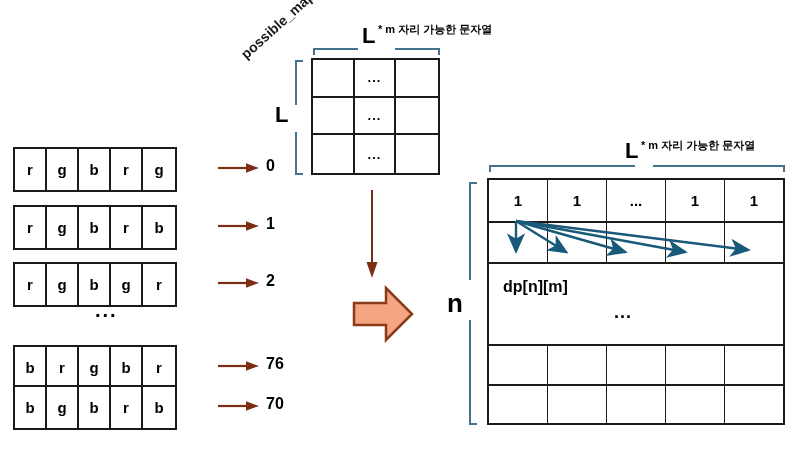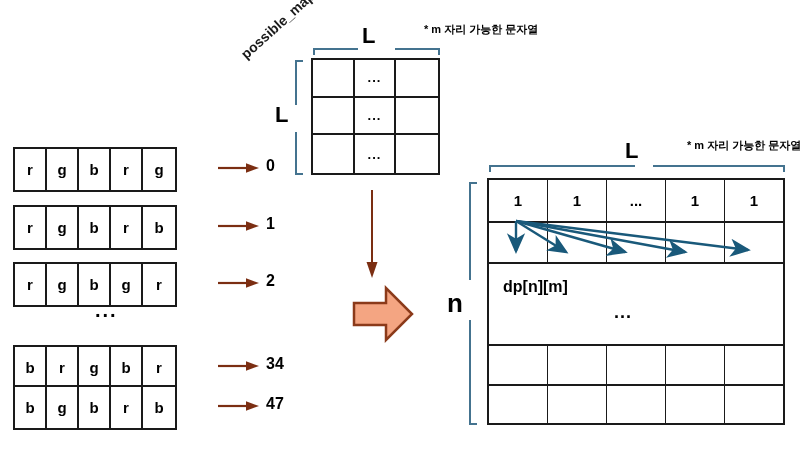--- a/index.html
+++ b/index.html
@@ -130,21 +130,20 @@
     color: #000000;
     line-height: 1;
   }
   .sup-label {
     position: absolute;
     font-size: 11px;
     font-weight: bold;
     color: #000000;
     white-space: nowrap;
     line-height: 1;
-    margin-left: 46px;
   }
 
   
   .dp-table {
     position: absolute;
     left: 487px;
     top: 178px;
     width: 298px;
     height: 247px;
     border: 2px solid #1a1a1a;
@@ -267,33 +266,33 @@
         <div class="str-cell">b</div>
         <div class="str-cell">r</div>
         <div class="str-cell">g</div>
         <div class="str-cell">b</div>
         <div class="str-cell">r</div>
       </div>
       <div class="brown-arrow" style="left: 218px; top: 358px;"><svg width="42" height="12" viewBox="0 0 42 12">
           <line x1="0" y1="6" x2="31" y2="6" stroke="#7b2e12" stroke-width="2.2"></line>
           <polygon points="41,6 28,1.2 28,10.8" fill="#7b2e12"></polygon>
         </svg></div>
-      <div class="idx-num" style="left: 266px; top: 355px;">34</div>
+      <div class="idx-num" style="left: 266px; top: 355px;">76</div>
       <div class="str-row" style="left: 13px; top: 385px;">
         <div class="str-cell">b</div>
         <div class="str-cell">g</div>
         <div class="str-cell">b</div>
         <div class="str-cell">r</div>
         <div class="str-cell">b</div>
       </div>
       <div class="brown-arrow" style="left: 218px; top: 398px;"><svg width="42" height="12" viewBox="0 0 42 12">
           <line x1="0" y1="6" x2="31" y2="6" stroke="#7b2e12" stroke-width="2.2"></line>
           <polygon points="41,6 28,1.2 28,10.8" fill="#7b2e12"></polygon>
         </svg></div>
-      <div class="idx-num" style="left: 266px; top: 395px;">47</div>
+      <div class="idx-num" style="left: 266px; top: 395px;">70</div>
     </div>
 
   <div class="ellipsis-h" style="left:95px; top:300px;">...</div>
 
   <div class="possible-map-label">possible_map</div>
 
   <div class="bracket-top cap-l" style="left:313px; top:48px; width:45px;"></div>
   <div class="bracket-top cap-r" style="left:395px; top:48px; width:45px;"></div>
 
   <div class="dim-label" style="left:362px; top:25px;">L</div>

